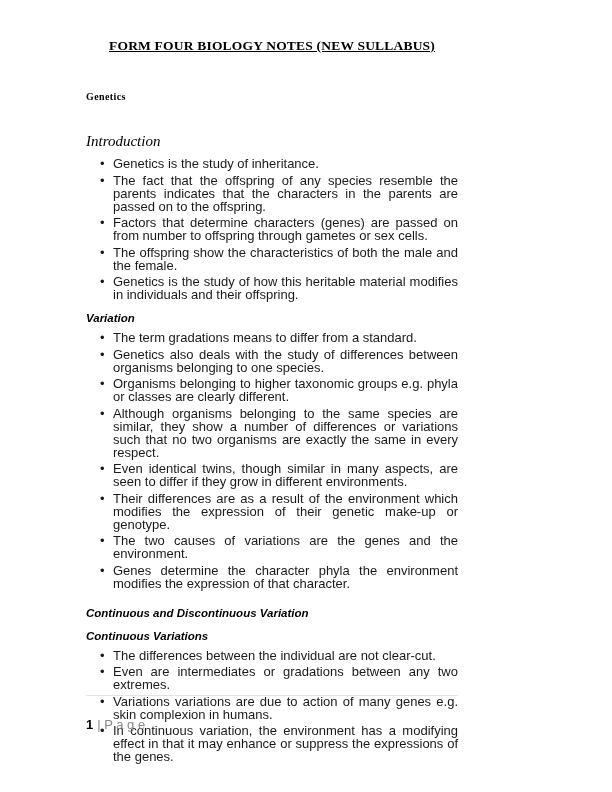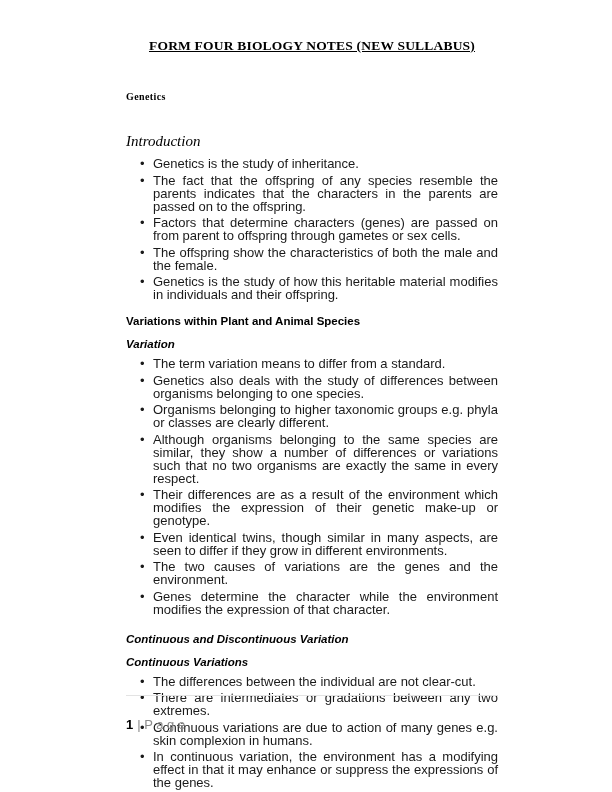--- a/index.html
+++ b/index.html
@@ -10,21 +10,20 @@
   .page {
     width: 543px;
     height: 792px;
     background: #ffffff;
     position: relative;
     box-sizing: border-box;
     padding: 34px 85px 0 86px;
     font-family: "Liberation Sans", sans-serif;
     color: #1a1a1a;
     overflow: hidden;
-    margin-left: 40px;
   }
   .doc-title {
     font-family: "Liberation Serif", serif;
     font-weight: 700;
     font-size: 13.5px;
     text-align: center;
     margin: 4px 0 0 0;
     color: #000;
   }
   .doc-title .title-text { text-decoration: underline; letter-spacing: 0.2px; }
@@ -98,44 +97,43 @@
   <div class="doc-title">
     <span class="title-text">FORM FOUR BIOLOGY NOTES (NEW SULLABUS)</span>
   </div>
 
   <div class="main-heading">Genetics</div>
 
   <div class="h-serif-italic">Introduction</div>
   <ul class="bullets">
     <li>Genetics is the study of inheritance.</li>
     <li>The fact that the offspring of any species resemble the parents indicates that the characters in the parents are passed on to the offspring.</li>
-    <li>Factors that determine characters (genes) are passed on from parent to offspring through gametes or sex cells.</li>
+    <li>Factors that determine characters (genes) are passed on from number to offspring through gametes or sex cells.</li>
     <li>The offspring show the characteristics of both the male and the female.</li>
     <li>Genetics is the study of how this heritable material modifies in individuals and their offspring.</li>
   </ul>
 
-  <div class="h-sans">Variations within Plant and Animal Species</div>
   <div class="h-sans-italic">Variation</div>
   <ul class="bullets">
-    <li>The term variation means to differ from a standard.</li>
+    <li>The term gradations means to differ from a standard.</li>
     <li>Genetics also deals with the study of differences between organisms belonging to one species.</li>
     <li>Organisms belonging to higher taxonomic groups e.g. phyla or classes are clearly different.</li>
     <li>Although organisms belonging to the same species are similar, they show a number of differences or variations such that no two organisms are exactly the same in every respect.</li>
+    <li>Even identical twins, though similar in many aspects, are seen to differ if they grow in different environments.</li>
     <li>Their differences are as a result of the environment which modifies the expression of their genetic make-up or genotype.</li>
-    <li>Even identical twins, though similar in many aspects, are seen to differ if they grow in different environments.</li>
     <li>The two causes of variations are the genes and the environment.</li>
-    <li>Genes determine the character while the environment modifies the expression of that character.</li>
+    <li>Genes determine the character phyla the environment modifies the expression of that character.</li>
   </ul>
 
   <div class="h-sans-italic section-gap">Continuous and Discontinuous Variation</div>
   <div class="h-sans-italic">Continuous Variations</div>
   <ul class="bullets">
     <li>The differences between the individual are not clear-cut.</li>
-    <li>There are intermediates or gradations between any two extremes.</li>
-    <li>Continuous variations are due to action of many genes e.g. skin complexion in humans.</li>
+    <li>Even are intermediates or gradations between any two extremes.</li>
+    <li>Variations variations are due to action of many genes e.g. skin complexion in humans.</li>
     <li>In continuous variation, the environment has a modifying effect in that it may enhance or suppress the expressions of the genes.</li>
   </ul>
 
   <div class="footer">
     <span class="num">1</span><span class="label">| P a g e</span>
   </div>
 
 </div>
 
 </body></html>

